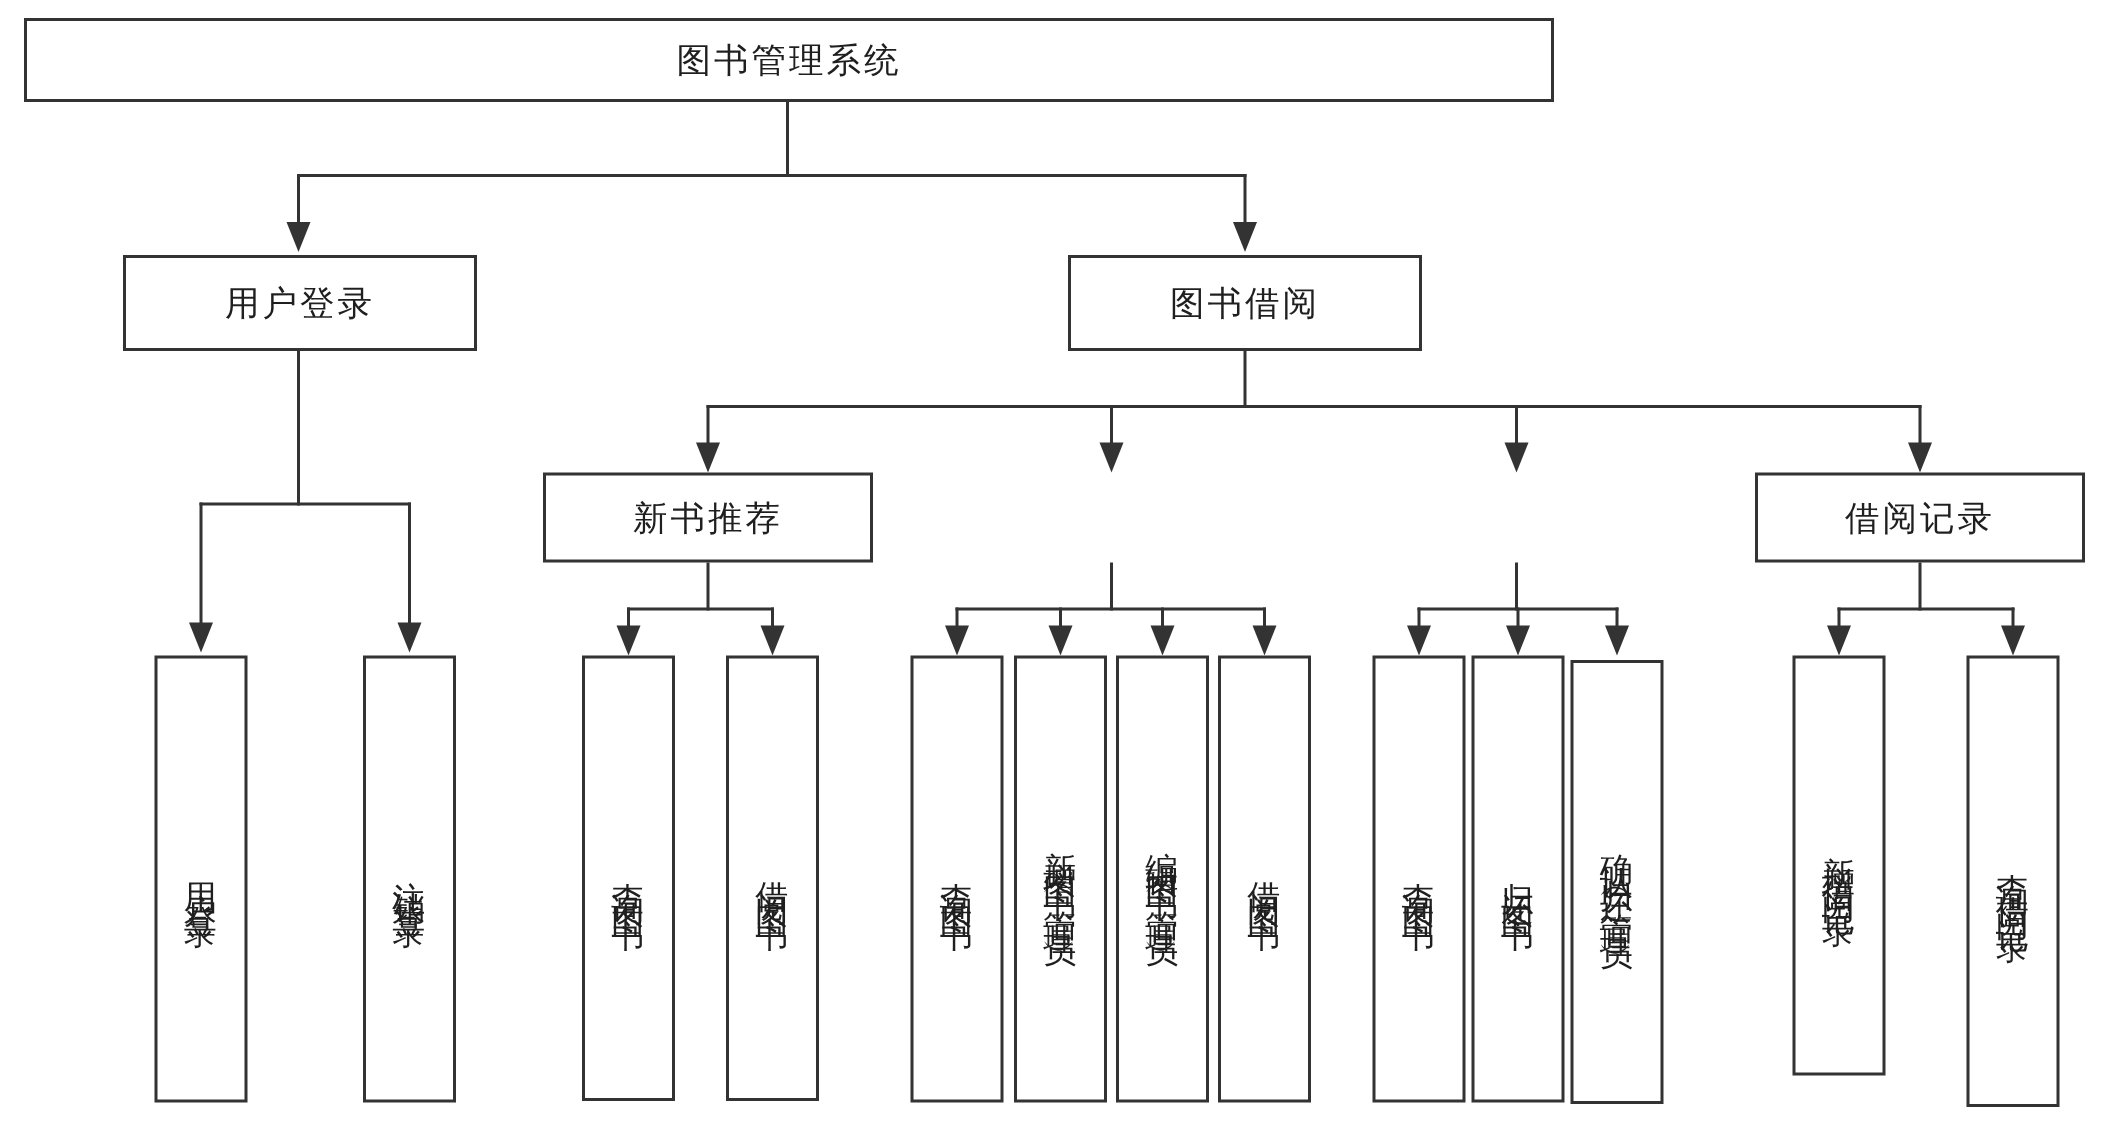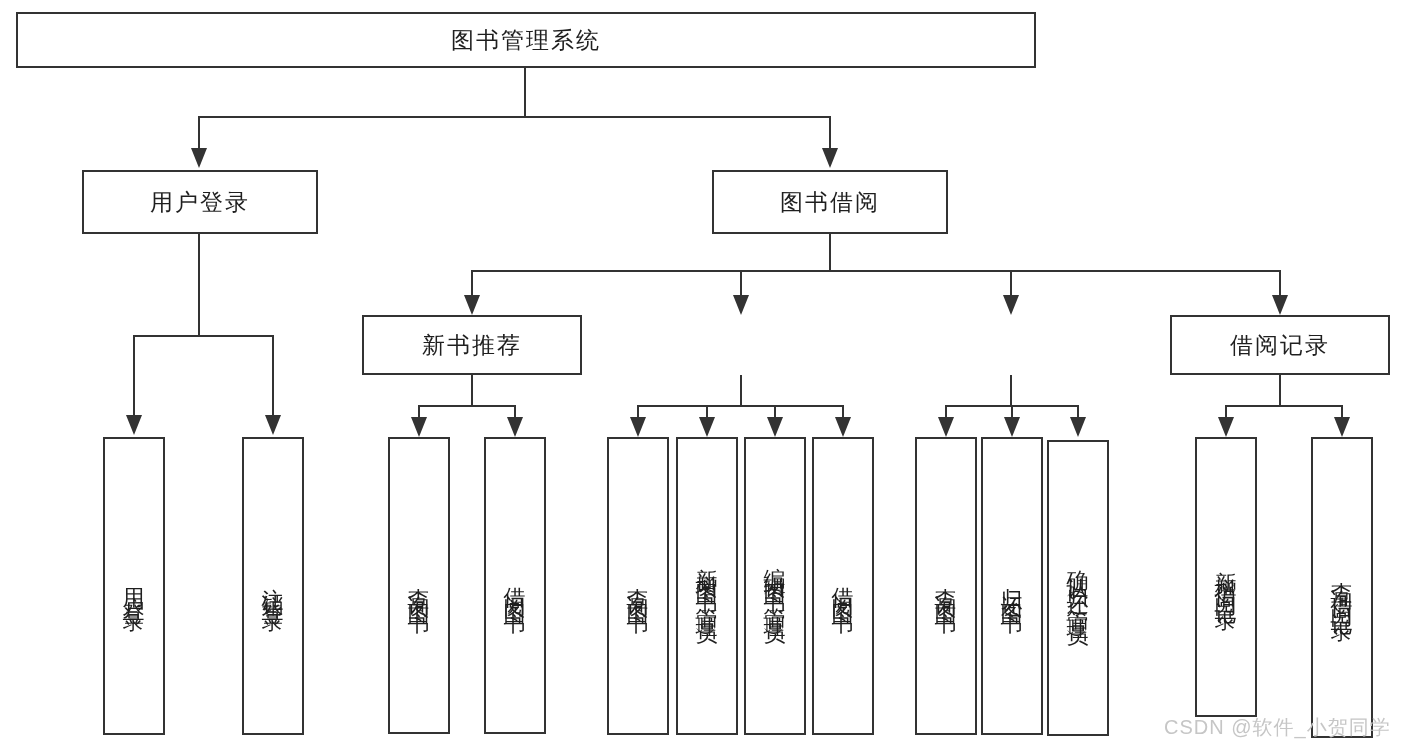--- a/index.html
+++ b/index.html
@@ -156,15 +156,14 @@
     <span>确认归还（管理员）</span>
   </div>
 
   <div class="vbox" style="left:1195px;top:437px;width:62px;height:280px;">
     <span>新增借阅记录</span>
   </div>
   <div class="vbox" style="left:1311px;top:437px;width:62px;height:301px;">
     <span>查询借阅记录</span>
   </div>
 
-  <div class="watermark">CSDN @软件_小贺同学</div>
 
 </div>
 
 </body></html>

